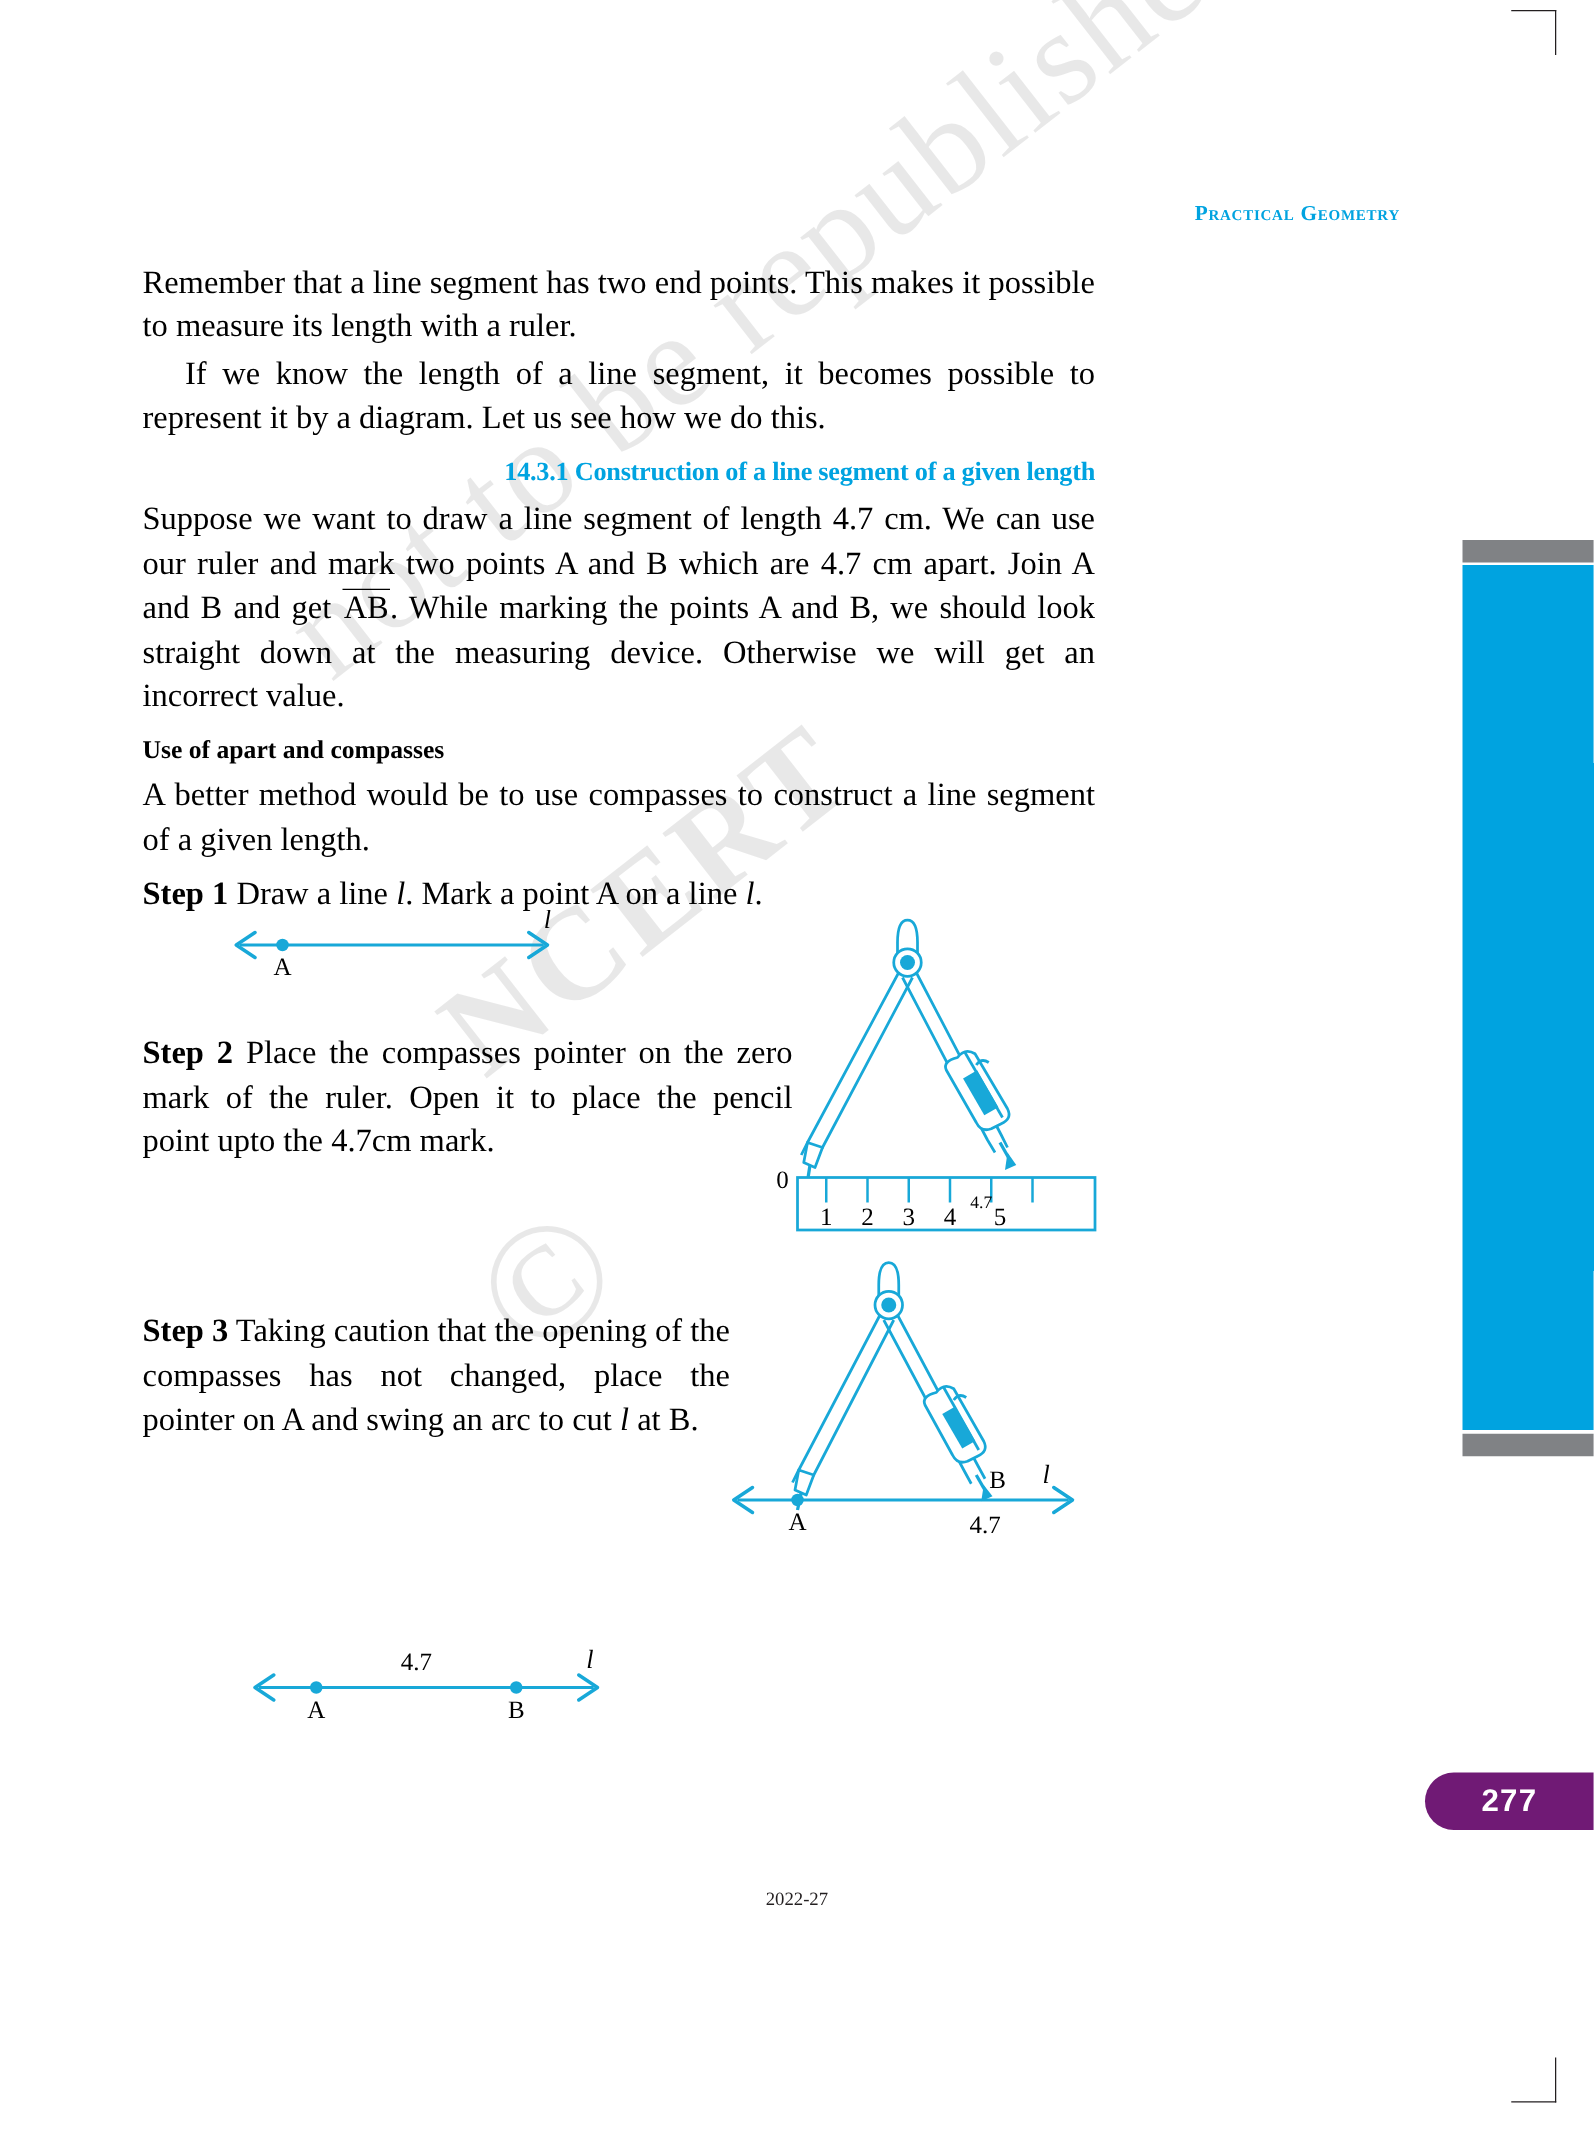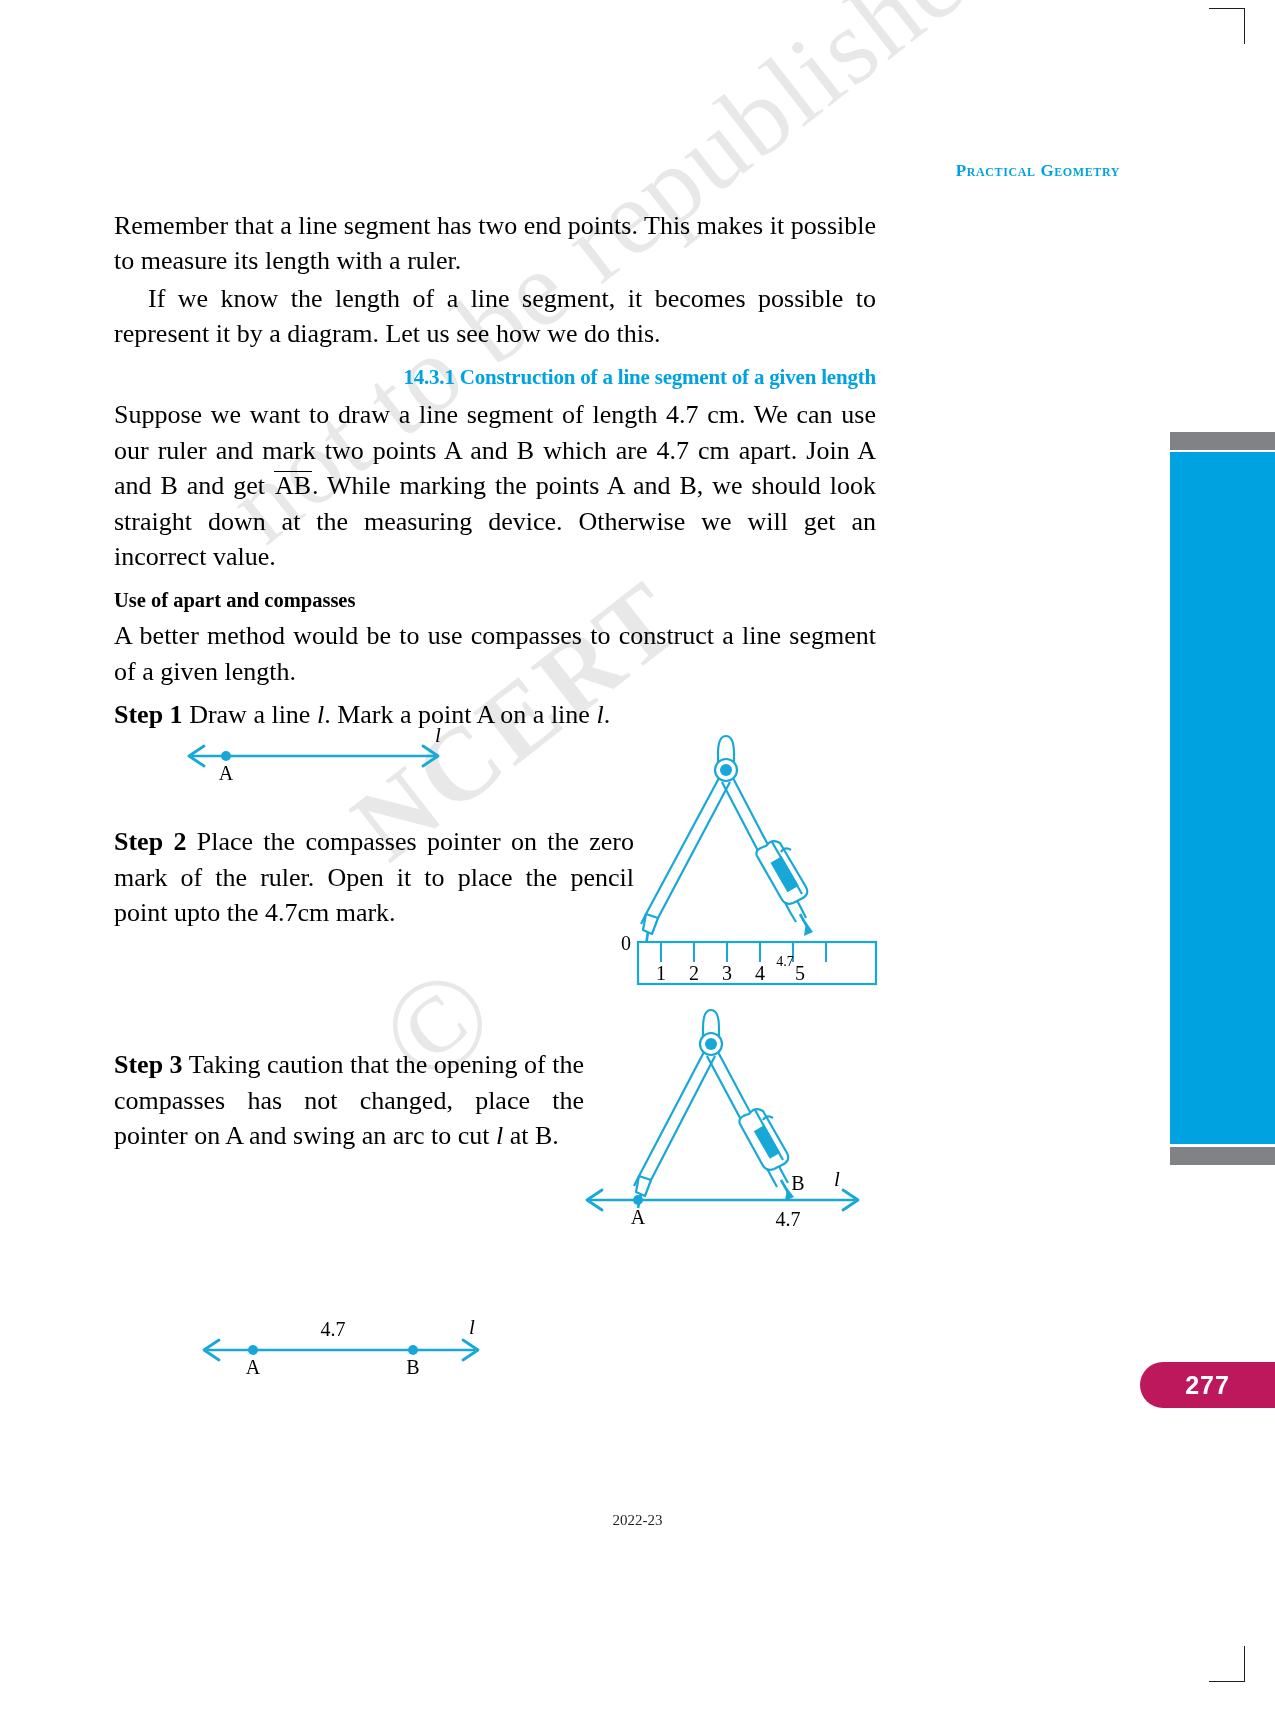--- a/index.html
+++ b/index.html
@@ -36,24 +36,24 @@
     width: 105px;
   }
   .bar-grey-top { top: 432px; height: 18px; background: #808285; }
   .bar-cyan     { top: 452px; height: 692px; background: #00a3e0; }
   .bar-grey-bot { top: 1147px; height: 18px; background: #808285; }
 
   
   .page-tab {
     position: absolute;
     right: 0;
-    top: 1362px;
+    top: 1418px;
     width: 135px;
     height: 46px;
-    background: #be185d;
+    background: #701a75;
     border-radius: 23px 0 0 23px;
     color: #ffffff;
     font-family: "Liberation Sans", sans-serif;
     font-weight: bold;
     font-size: 25px;
     display: flex;
     align-items: center;
     justify-content: center;
     letter-spacing: 1px;
   }
@@ -346,13 +346,13 @@
     <polyline points="278,30 293,40 278,50" fill="none" stroke="#18a8d8" stroke-width="2.8" stroke-linecap="round" stroke-linejoin="round"></polyline>
     <circle cx="68" cy="40" r="5" fill="#18a8d8"></circle>
     <circle cx="228" cy="40" r="5" fill="#18a8d8"></circle>
     <text id="s4-A" x="68" y="64" font-family="Liberation Serif, serif" font-size="20" fill="#000" text-anchor="middle">A</text>
     <text id="s4-B" x="228" y="64" font-family="Liberation Serif, serif" font-size="20" fill="#000" text-anchor="middle">B</text>
     <text id="s4-47" x="148" y="26" font-family="Liberation Serif, serif" font-size="20" fill="#000" text-anchor="middle">4.7</text>
     <text id="s4-l" x="287" y="24" font-family="Liberation Serif, serif" font-size="21" font-style="italic" fill="#000" text-anchor="middle">l</text>
   </svg>
 </div>
 
-<div class="footer">2022-23</div>
+<div class="footer">2022-27</div>
 
 </body></html>

